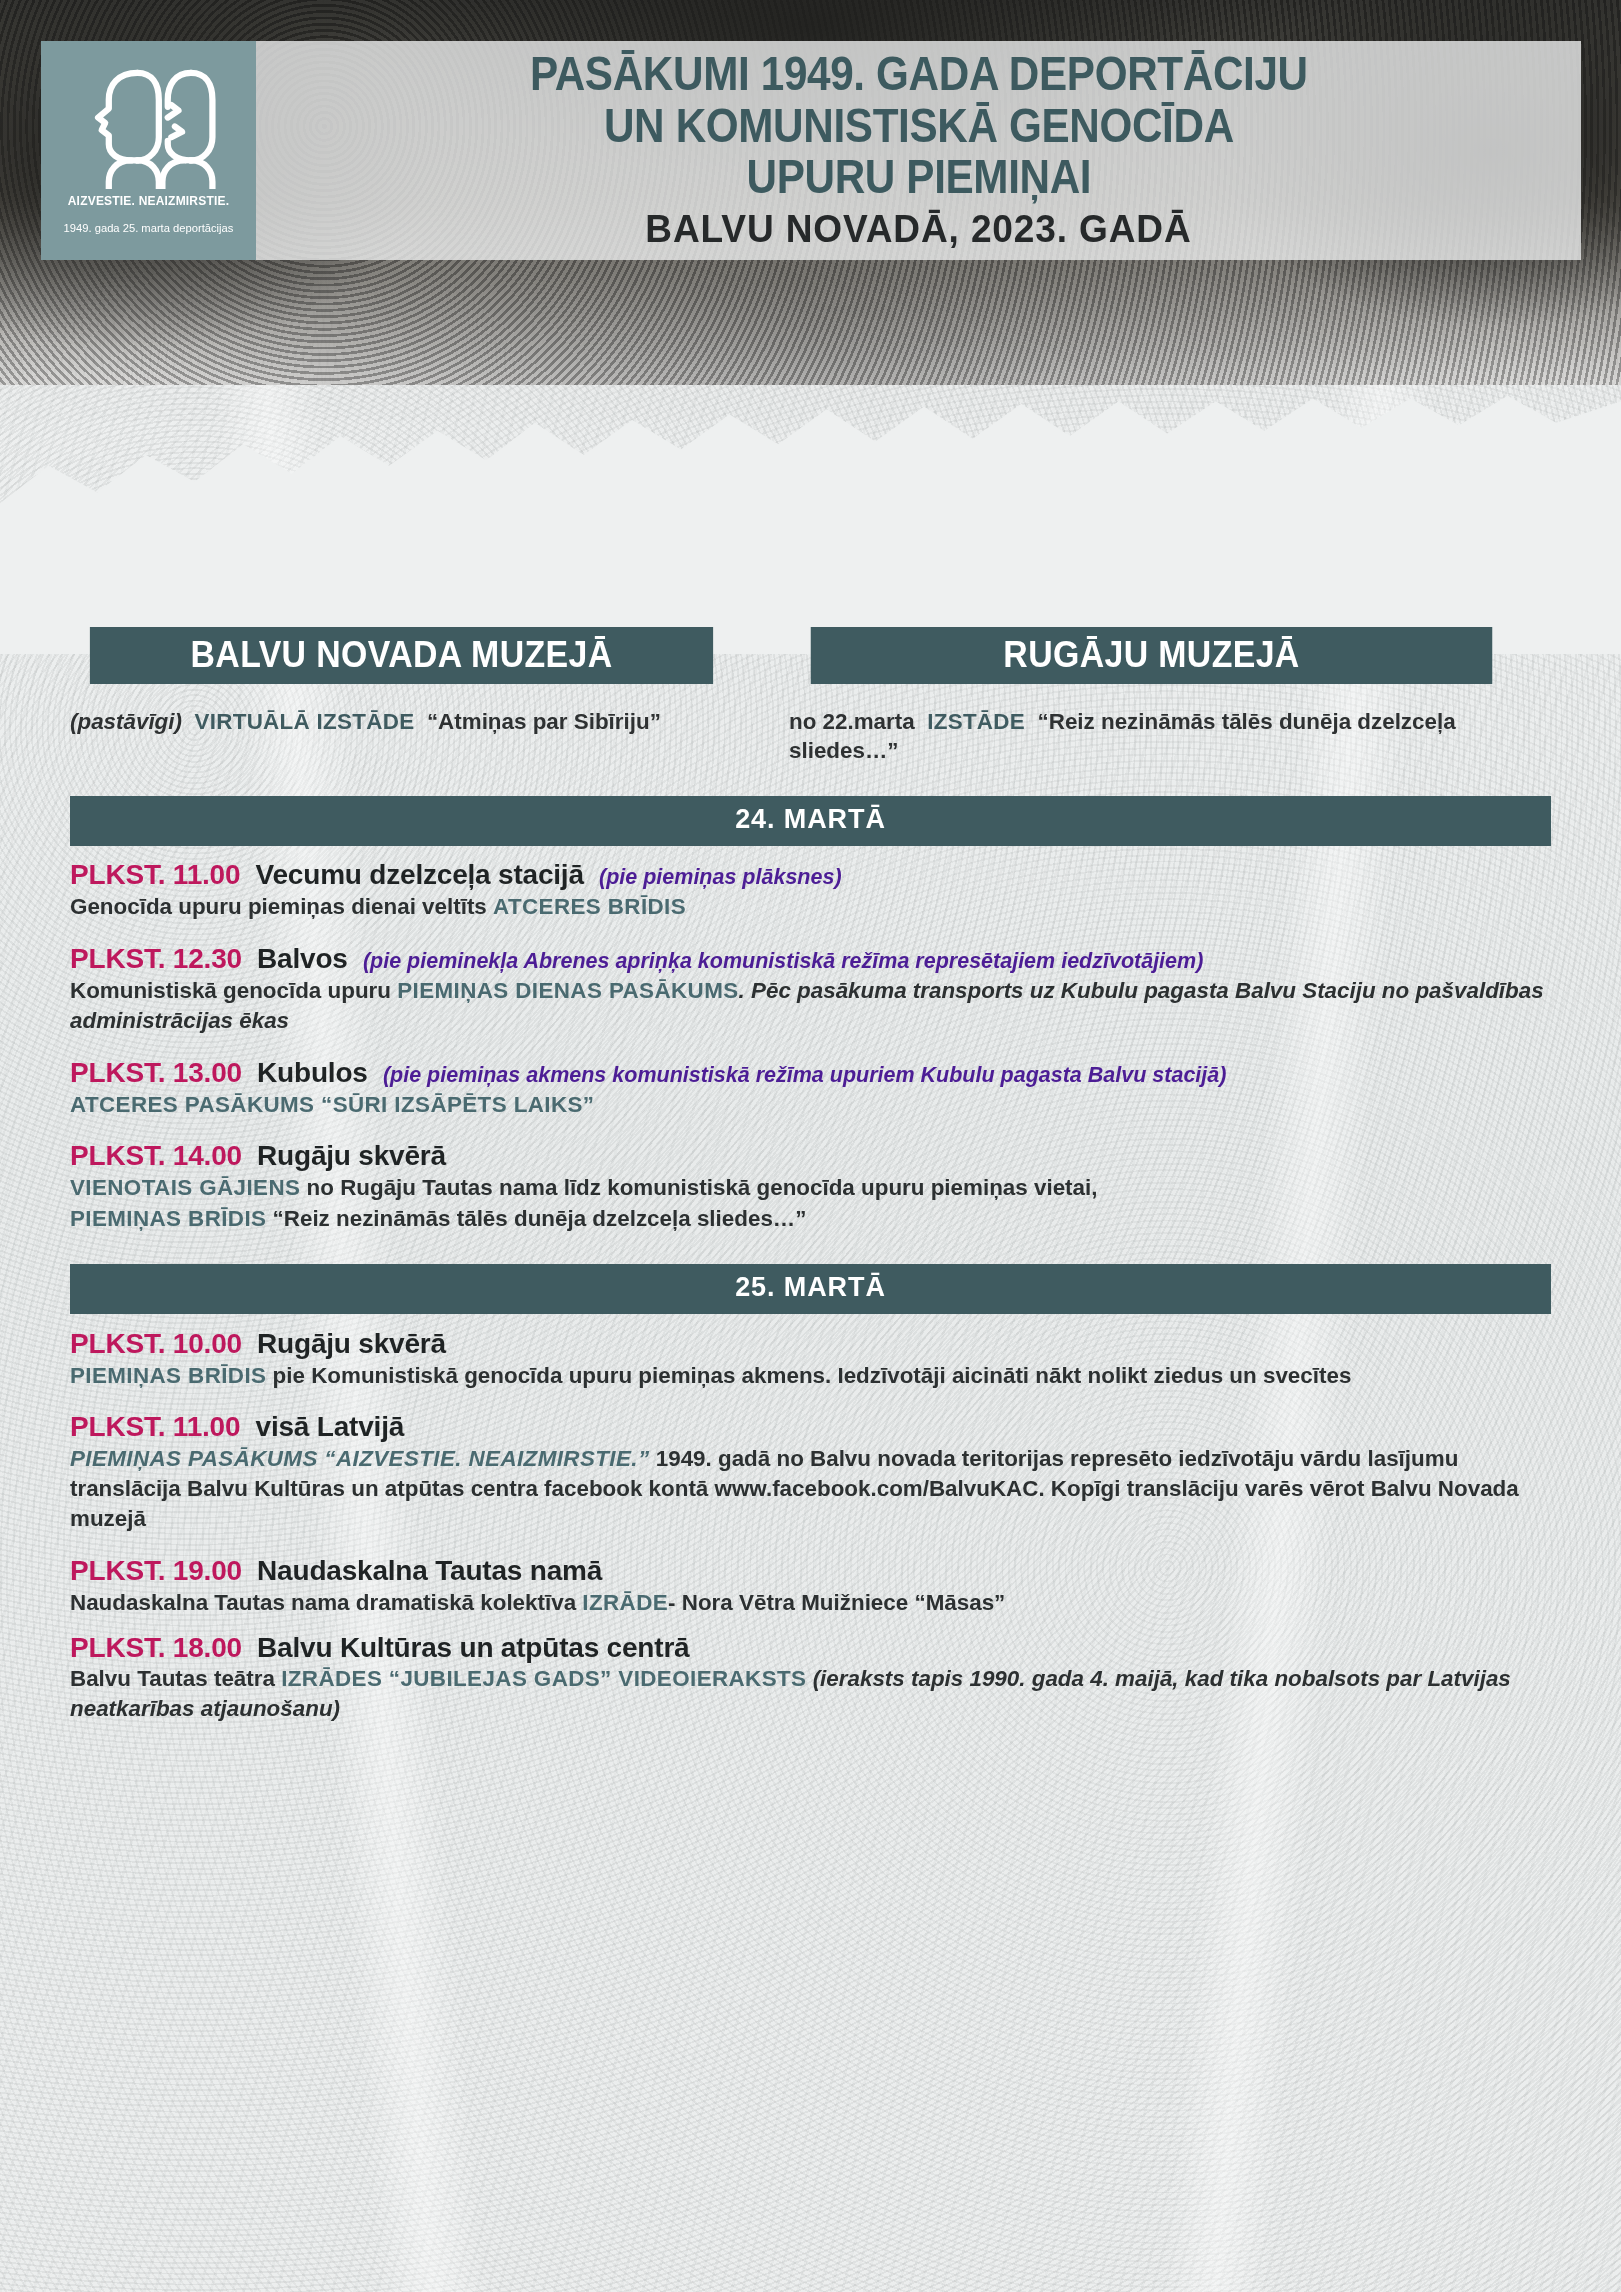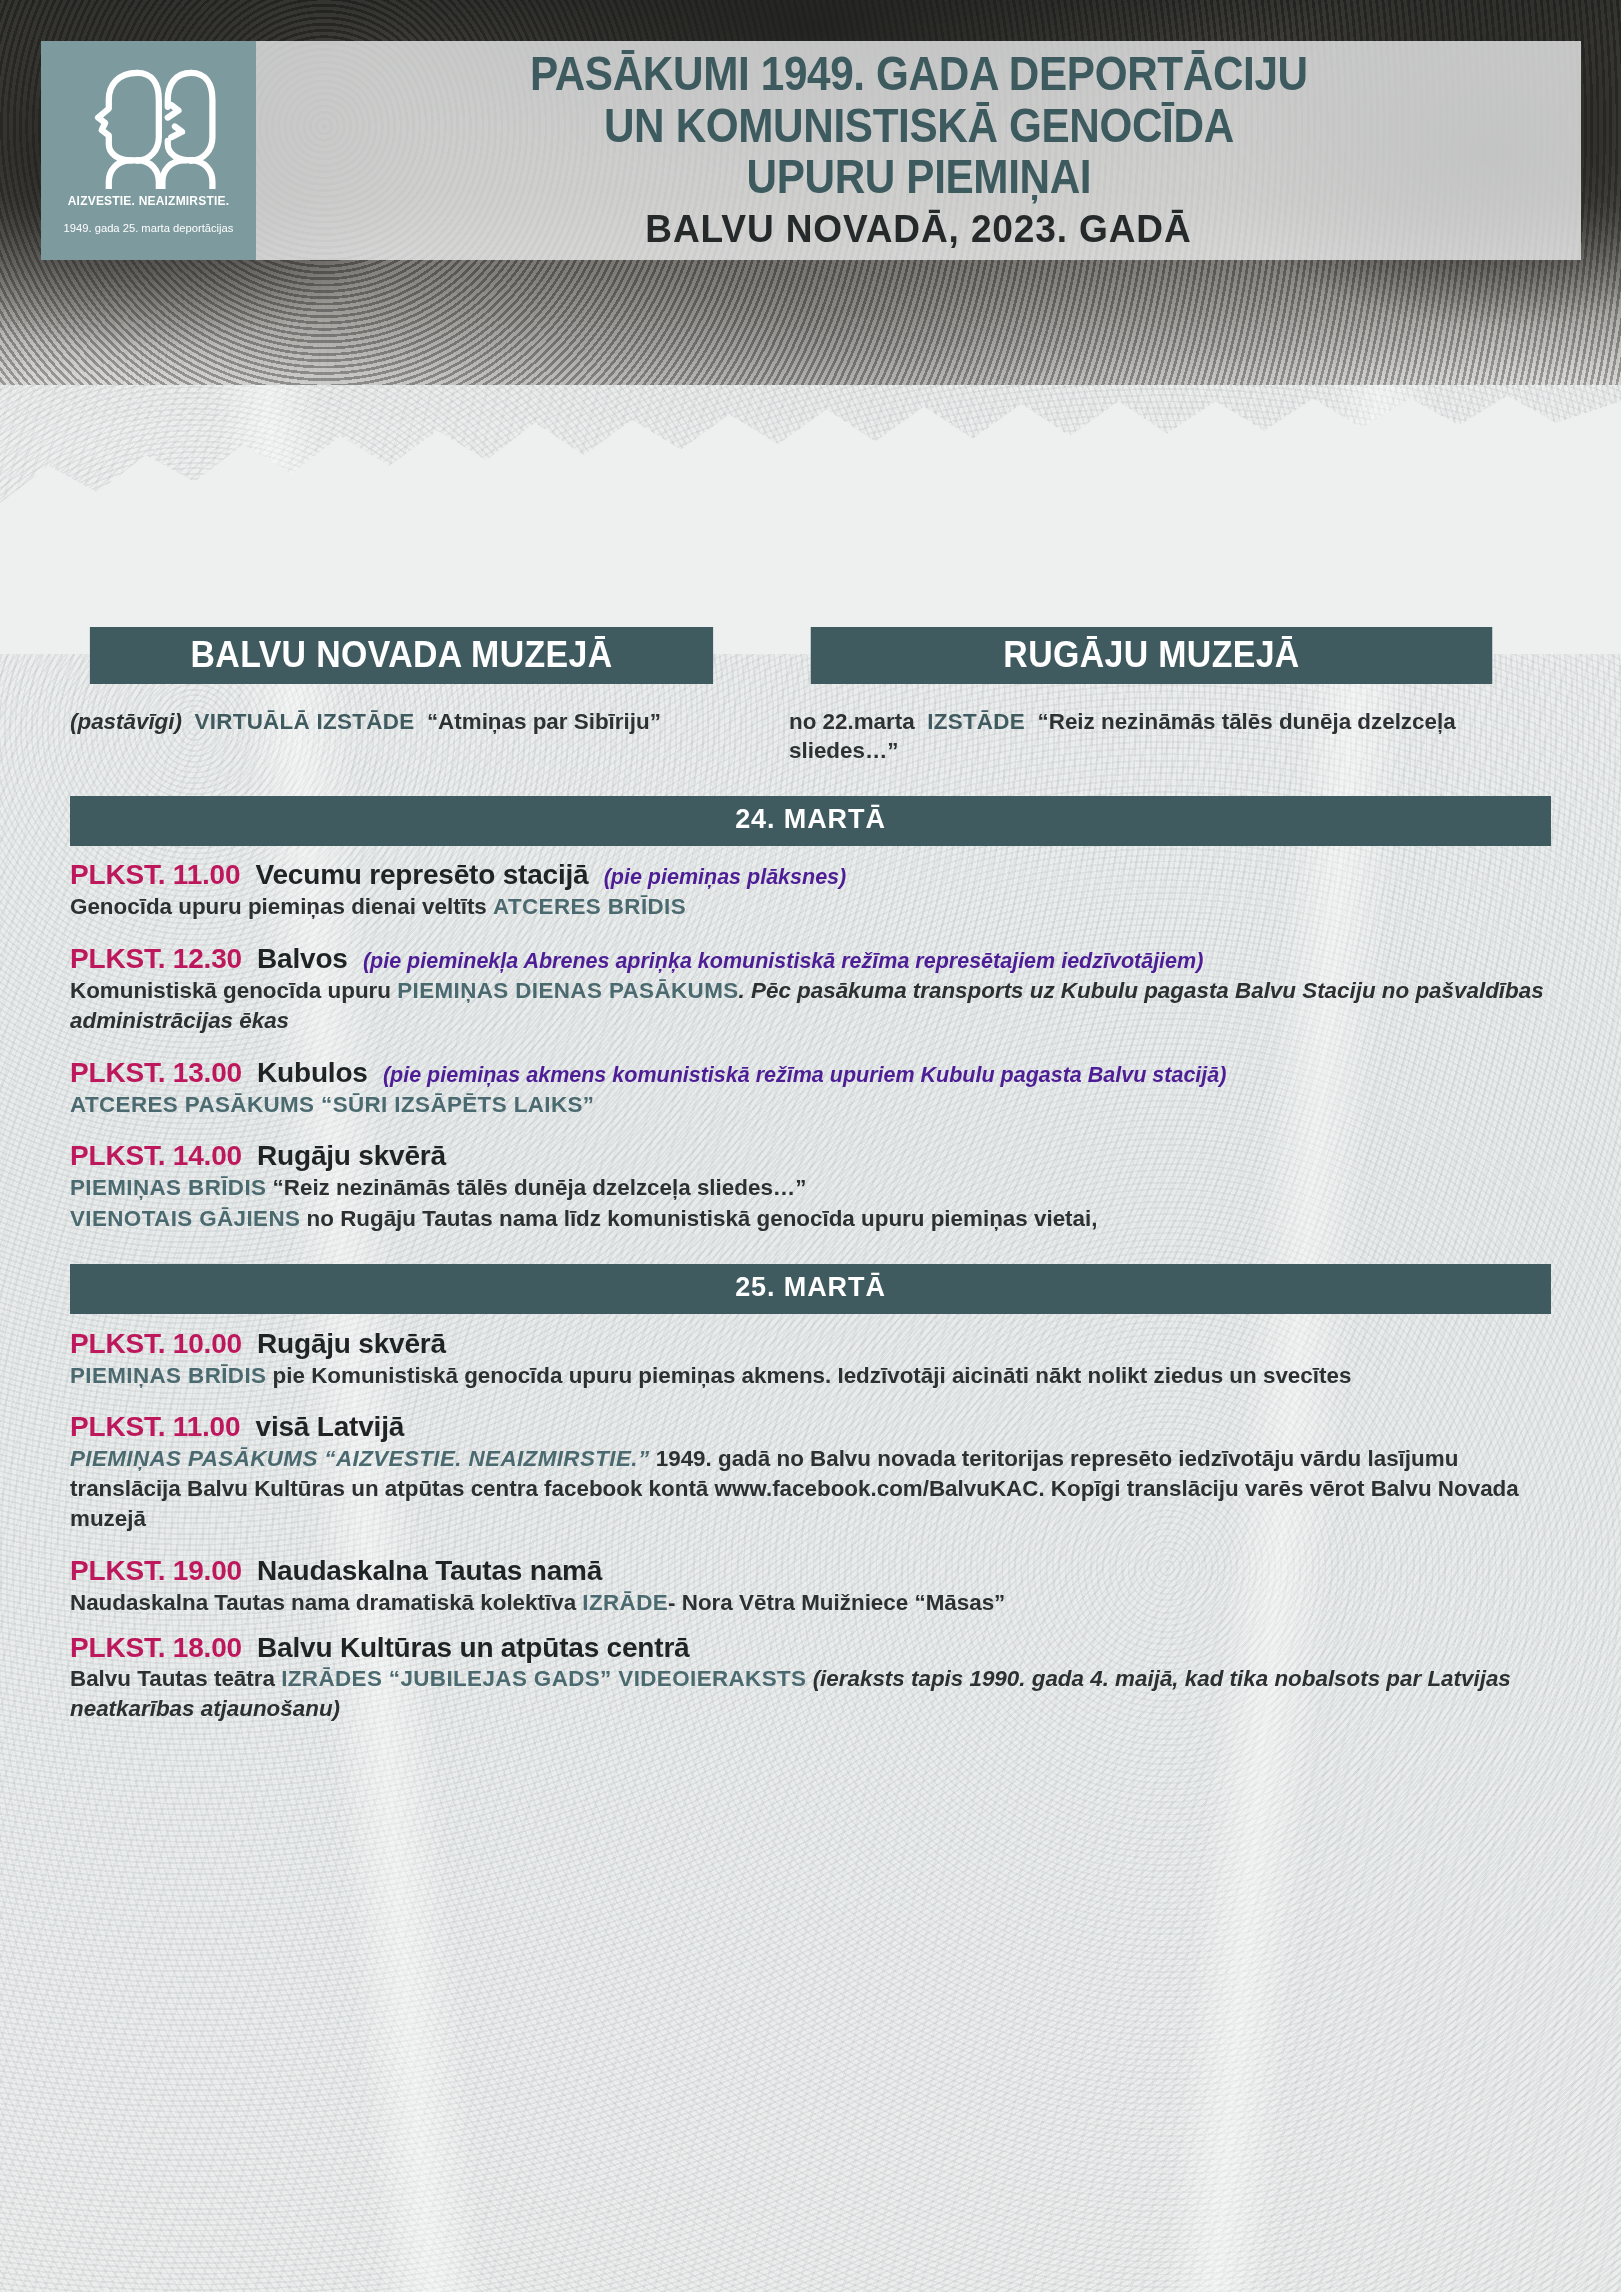--- a/index.html
+++ b/index.html
@@ -344,21 +344,21 @@
         </div>
       </div>
     </div>
 
     <div class="day-bar">24. MARTĀ</div>
     <div class="events">
 
       <div class="event">
         <div class="ev-head">
           <span class="time">PLKST. 11.00</span>
-          <span>&nbsp;</span><span class="place">Vecumu represēto stacijā</span>
+          <span>&nbsp;</span><span class="place">Vecumu dzelzceļa stacijā</span>
           <span>&nbsp;</span><span class="paren">(pie piemiņas plāksnes)</span>
         </div>
         <div class="ev-body">
           <span>Genocīda upuru piemiņas dienai veltīts </span><span class="teal">ATCERES BRĪDIS</span><span></span>
         </div>
       </div>
 
       <div class="event">
         <div class="ev-head">
           <span class="time">PLKST. 12.30</span>
@@ -380,24 +380,24 @@
           <span class="teal">ATCERES PASĀKUMS “SŪRI IZSĀPĒTS LAIKS”</span>
         </div>
       </div>
 
       <div class="event">
         <div class="ev-head">
           <span class="time">PLKST. 14.00</span>
           <span>&nbsp;</span><span class="place">Rugāju skvērā</span>
         </div>
         <div class="ev-body">
+          <span class="teal">VIENOTAIS GĀJIENS</span><span> no Rugāju Tautas nama līdz komunistiskā genocīda upuru piemiņas vietai,</span>
+        </div>
+        <div class="ev-body">
           <span class="teal">PIEMIŅAS BRĪDIS</span><span> “Reiz  nezināmās tālēs dunēja dzelzceļa sliedes…”</span>
-        </div>
-        <div class="ev-body">
-          <span class="teal">VIENOTAIS GĀJIENS</span><span> no Rugāju Tautas nama līdz komunistiskā genocīda upuru piemiņas vietai,</span>
         </div>
       </div>
 
     </div>
 
     <div class="day-bar">25. MARTĀ</div>
     <div class="events">
 
       <div class="event">
         <div class="ev-head">

